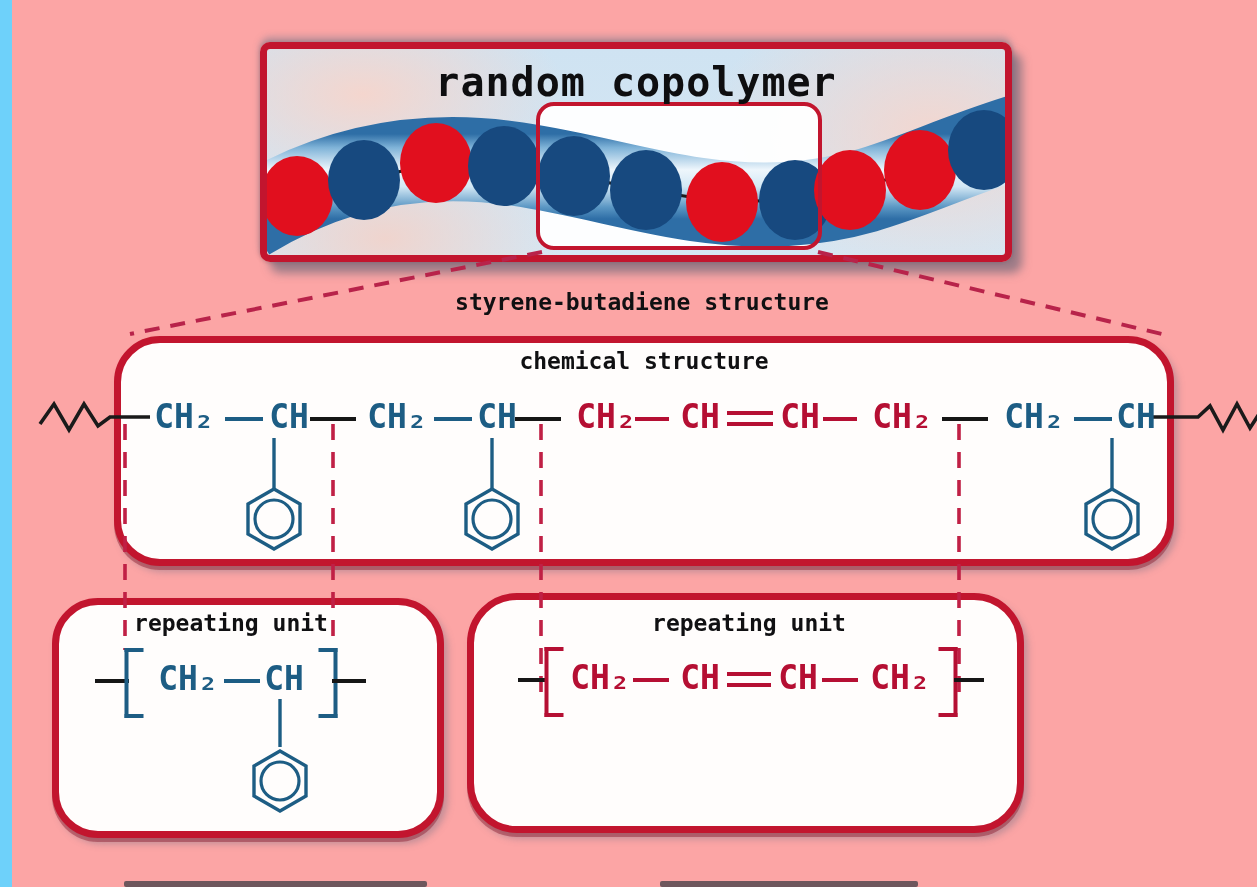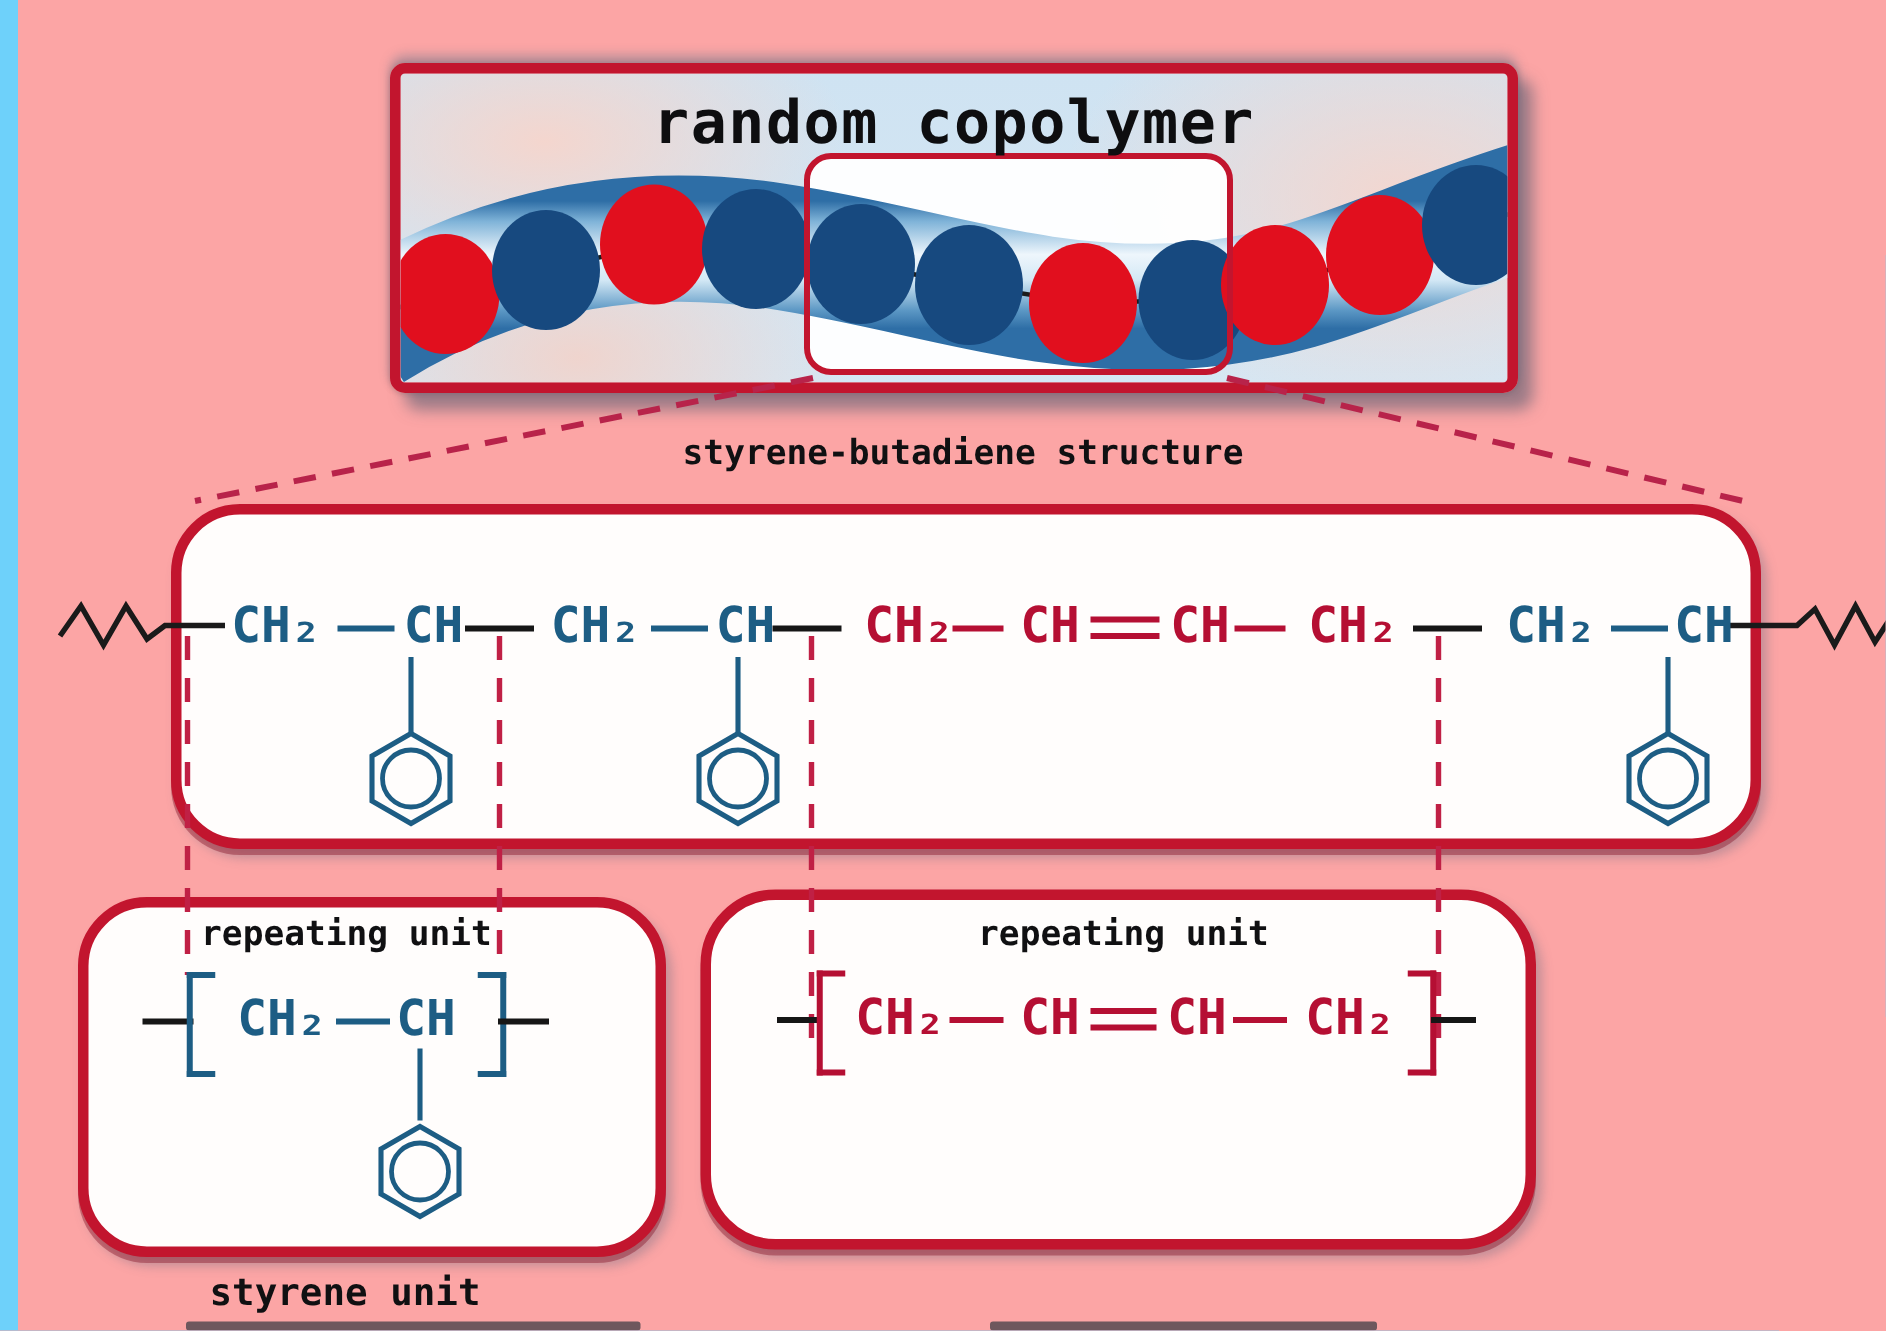--- a/index.html
+++ b/index.html
@@ -159,16 +159,16 @@
       <span class="tok" style="color: rgb(181, 15, 51); top: 661px; left: 688px;">CH</span>
       <span class="dbond" style="width: 44px; top: 672px; border-top-color: rgb(181, 15, 51); border-bottom-color: rgb(181, 15, 51); left: 737px;"></span>
       <span class="tok" style="color: rgb(181, 15, 51); top: 661px; left: 786px;">CH</span>
       <span class="bond" style="width: 36px; top: 678px; border-top-color: rgb(181, 15, 51); left: 828px;"></span>
       <span class="tok" style="color: rgb(181, 15, 51); top: 661px; left: 888px;">CH₂</span>
       <span class="brak r" style="top: 647px; border-color: rgb(181, 15, 51); left: 936px;"></span>
       <span class="bond" style="width: 30px; top: 678px; border-top-color: rgb(22, 22, 22); left: 957px;"></span>
     </div>
 
   <div class="lbl copolymer-label">styrene-butadiene structure</div>
+  <div class="lbl chem-title">chemical structure</div>
   <div class="lbl rep-left">repeating unit</div>
   <div class="lbl rep-right">repeating unit</div>
-  <div class="lbl styrene-label">styrene unit</div>
 </div>
 
 </body></html>

